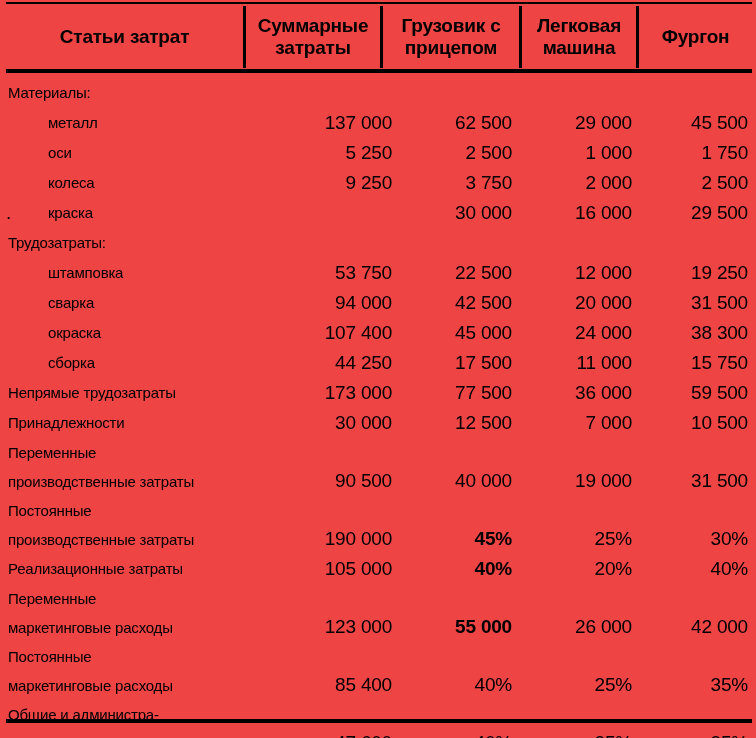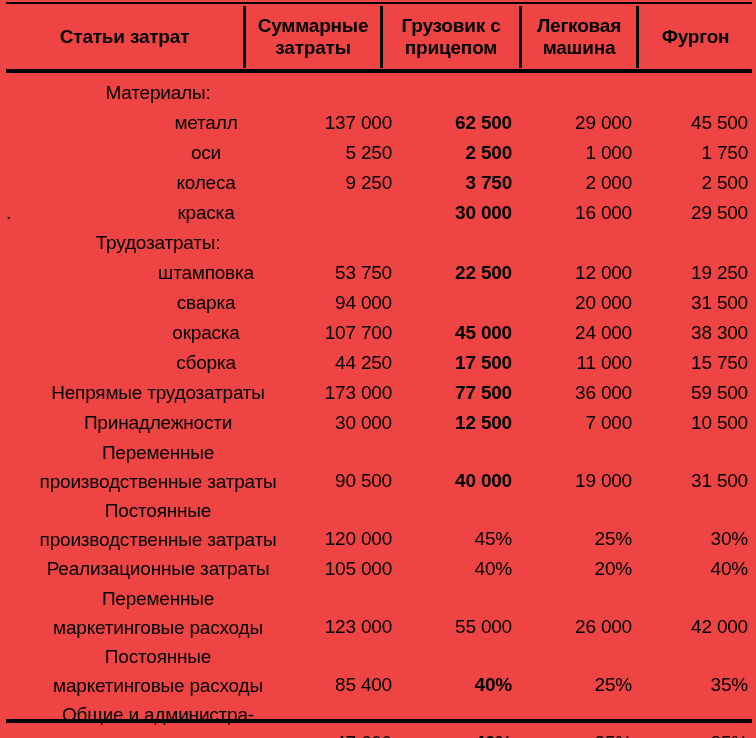--- a/index.html
+++ b/index.html
@@ -68,27 +68,26 @@
     position: relative;
     height: 30px;
   }
   .row.tall { height: 58px; }
 
   .label {
     position: absolute;
     left: 8px;
     top: 0;
     width: 300px;
-    font-size: 19px;
+    font-size: 15px;
     line-height: 30px;
     letter-spacing: -0.2px;
     white-space: pre;
-    text-align: center;
-  }
-  .label.indent { left: 56px; }
+  }
+  .label.indent { left: 48px; }
   .label.two-line {
     line-height: 29px;
     white-space: pre-line;
   }
 
   .dot {
     position: absolute;
     left: 6px;
     top: 0;
     font-size: 19px;
@@ -99,25 +98,25 @@
     position: absolute;
     font-size: 19px;
     line-height: 30px;
     letter-spacing: -0.2px;
     text-align: right;
     white-space: pre;
   }
   .row.tall .num { top: 28px; }
 
   .c1 { left: 238px; width: 154px; }
-  .c2 { left: 400px; width: 112px; font-weight: bold; }
+  .c2 { left: 400px; width: 112px; }
   .c3 { left: 520px; width: 112px; }
   .c4 { left: 638px; width: 110px; }
 
-  .bold { font-weight: normal; }
+  .bold { font-weight: bold; }
 </style>
 </head>
 <body>
 
 <div id="page">
 
   <div class="rule rule-top"></div>
 
   <div class="header">
     <div class="hcell h-item sep">Статьи затрат</div>
@@ -170,26 +169,27 @@
       <div class="row">
         <div class="label indent">штамповка</div>
         <div class="num c1">53 750</div>
         <div class="num c2">22 500</div>
         <div class="num c3">12 000</div>
         <div class="num c4">19 250</div>
       </div>
       <div class="row">
         <div class="label indent">сварка</div>
         <div class="num c1">94 000</div>
+        <div class="num c2">42 500</div>
         <div class="num c3">20 000</div>
         <div class="num c4">31 500</div>
       </div>
       <div class="row">
         <div class="label indent">окраска</div>
-        <div class="num c1">107 700</div>
+        <div class="num c1">107 400</div>
         <div class="num c2">45 000</div>
         <div class="num c3">24 000</div>
         <div class="num c4">38 300</div>
       </div>
       <div class="row">
         <div class="label indent">сборка</div>
         <div class="num c1">44 250</div>
         <div class="num c2">17 500</div>
         <div class="num c3">11 000</div>
         <div class="num c4">15 750</div>
@@ -212,21 +212,21 @@
         <div class="label two-line">Переменные
 производственные затраты</div>
         <div class="num c1">90 500</div>
         <div class="num c2">40 000</div>
         <div class="num c3">19 000</div>
         <div class="num c4">31 500</div>
       </div>
       <div class="row tall">
         <div class="label two-line">Постоянные
 производственные затраты</div>
-        <div class="num c1">120 000</div>
+        <div class="num c1">190 000</div>
         <div class="num c2 bold">45%</div>
         <div class="num c3">25%</div>
         <div class="num c4">30%</div>
       </div>
       <div class="row">
         <div class="label">Реализационные затраты</div>
         <div class="num c1">105 000</div>
         <div class="num c2 bold">40%</div>
         <div class="num c3">20%</div>
         <div class="num c4">40%</div>

